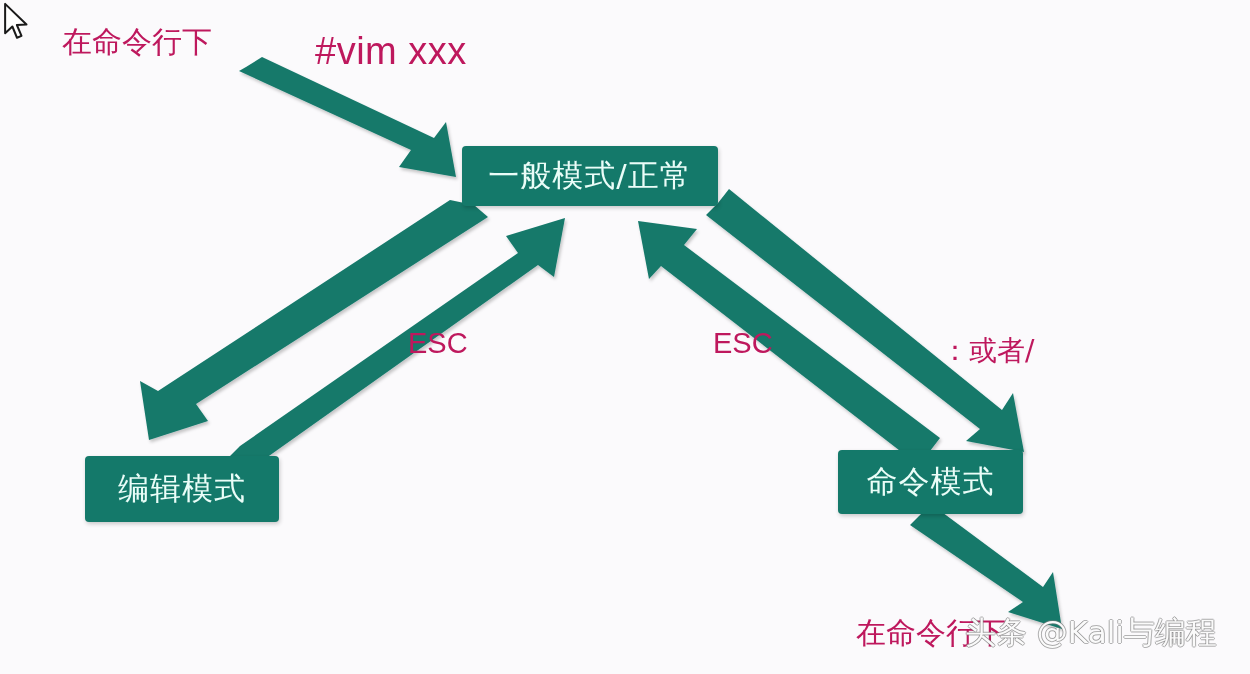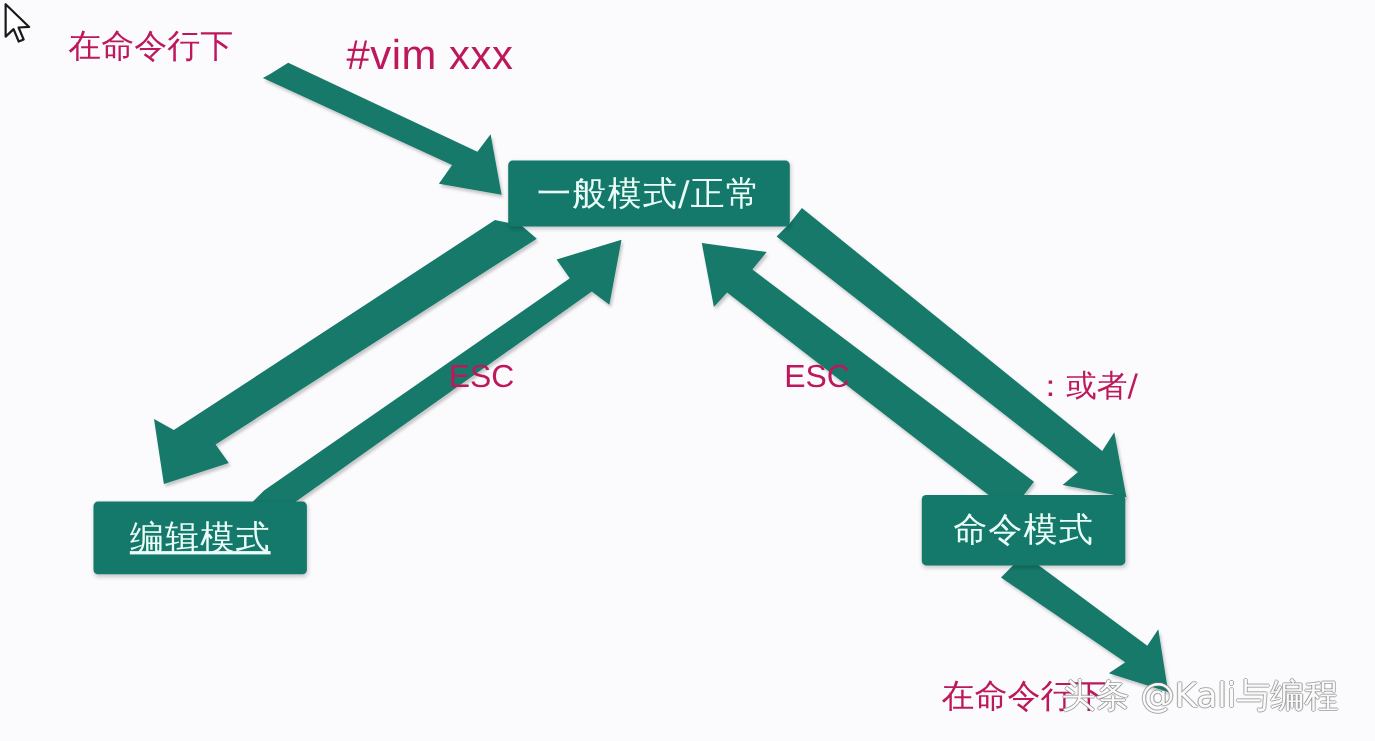--- a/index.html
+++ b/index.html
@@ -30,21 +30,21 @@
     background: #14796a;
     border-radius: 4px;
     box-shadow: 1px 2px 4px rgba(0,0,0,0.20);
     color: #eafdf8;
     font-size: 31px;
     letter-spacing: 1px;
     white-space: nowrap;
     font-family: "DejaVu Sans", "Liberation Sans", sans-serif;
   }
   #node-normal   { left: 462px; top: 146px; width: 256px; height: 60px; }
-  #node-edit     { left: 85px;  top: 456px; width: 194px; height: 66px; text-decoration: underline; }
+  #node-edit     { left: 85px;  top: 456px; width: 194px; height: 66px; }
   #node-command  { left: 838px; top: 450px; width: 185px; height: 64px; }
 
   .edge-label {
     position: absolute;
     color: #be185d;
     white-space: nowrap;
     font-family: "DejaVu Sans", "Liberation Sans", sans-serif;
   }
   #label-cmdline-top { left: 62px;  top: 22px;  font-size: 30px; }
   #label-vim         { left: 315px; top: 30px;  font-size: 38px; letter-spacing: 0.5px;

